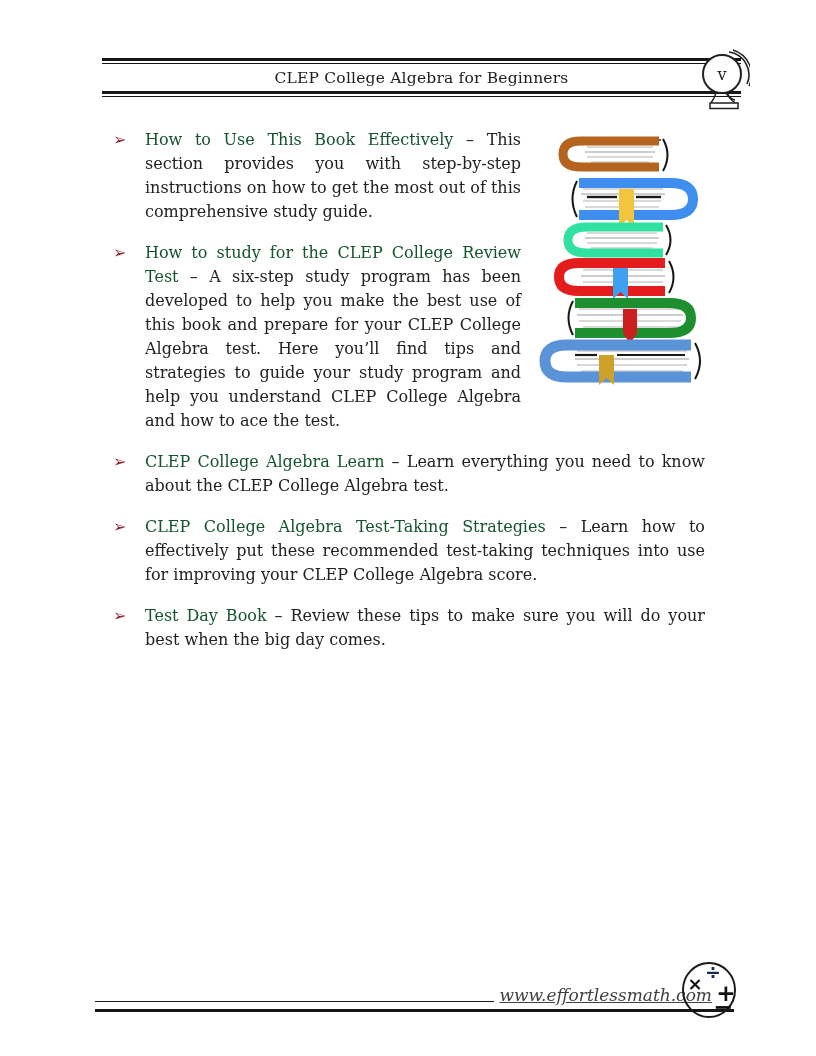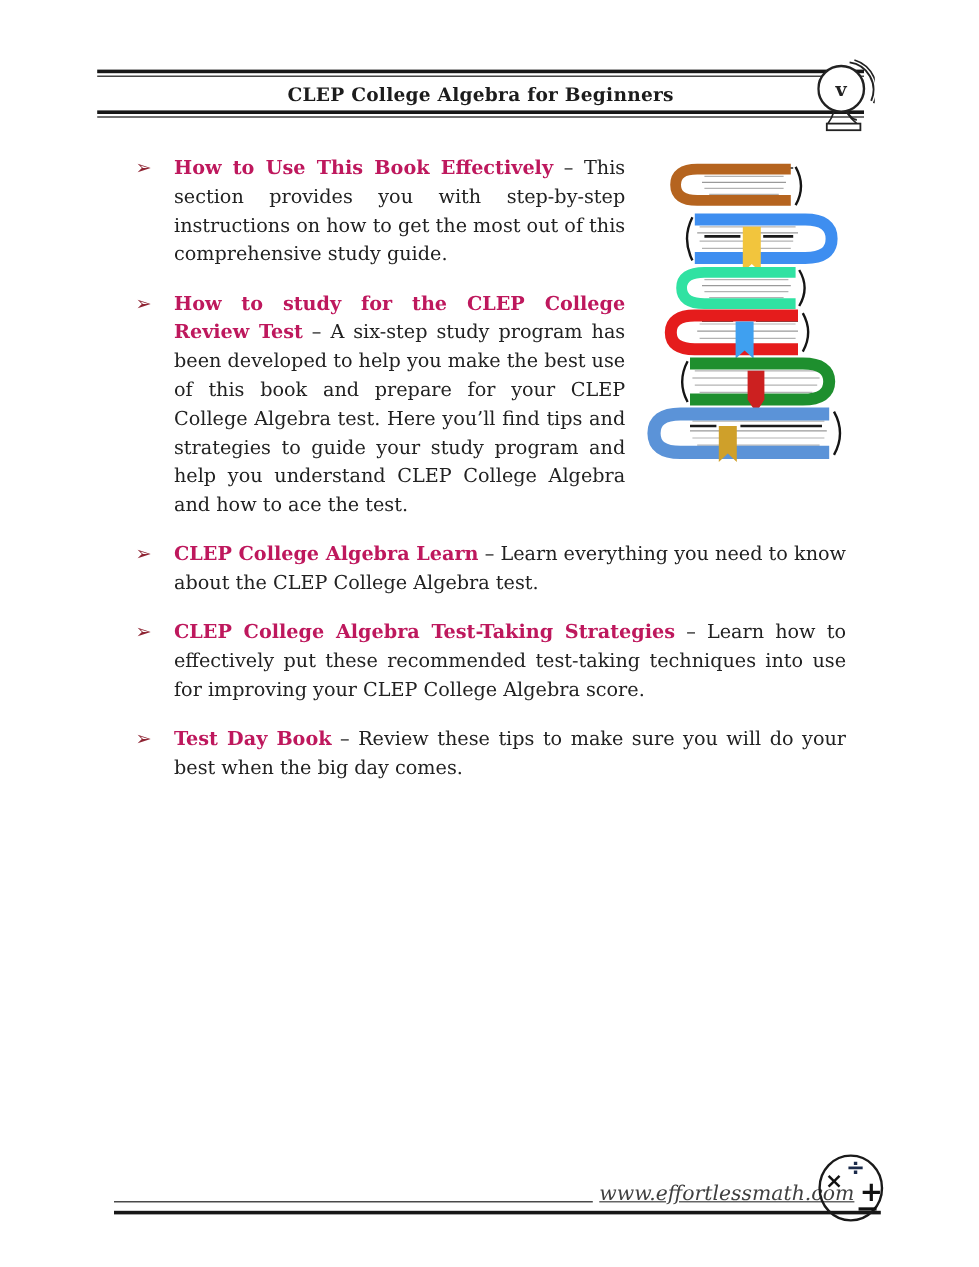--- a/index.html
+++ b/index.html
@@ -7,23 +7,22 @@
     position: relative;
     width: 816px; height: 1056px;
     background: #ffffff;
     font-family: "DejaVu Serif", serif;
     overflow: hidden;
   }
 
   
   .header {
     position: absolute;
-    left: 81px; top: 58px;
+    left: 102px; top: 58px;
     width: 639px;
-    font-weight: bold;
   }
   .dbl-rule {
     height: 6px;
     box-sizing: border-box;
     border-top: 3px solid #171717;
     border-bottom: 1px solid #171717;
   }
   .header-title {
     text-align: center;
     font-size: 15.5px;
@@ -57,22 +56,22 @@
     color: #212121;
     margin: 0 0 17px 0;
   }
   .bullet-arrow {
     position: absolute;
     left: 18px; top: 0;
     color: #8e2433;
     font-size: 16px;
   }
   .bullet-title {
-    font-weight: bold;
-    color: #be185d;
+    font-weight: normal;
+    color: #14532d;
   }
 
   
   .footer {
     position: absolute;
     left: 95px; top: 985px;
     width: 639px;
   }
   .footer-row {
     display: flex;

